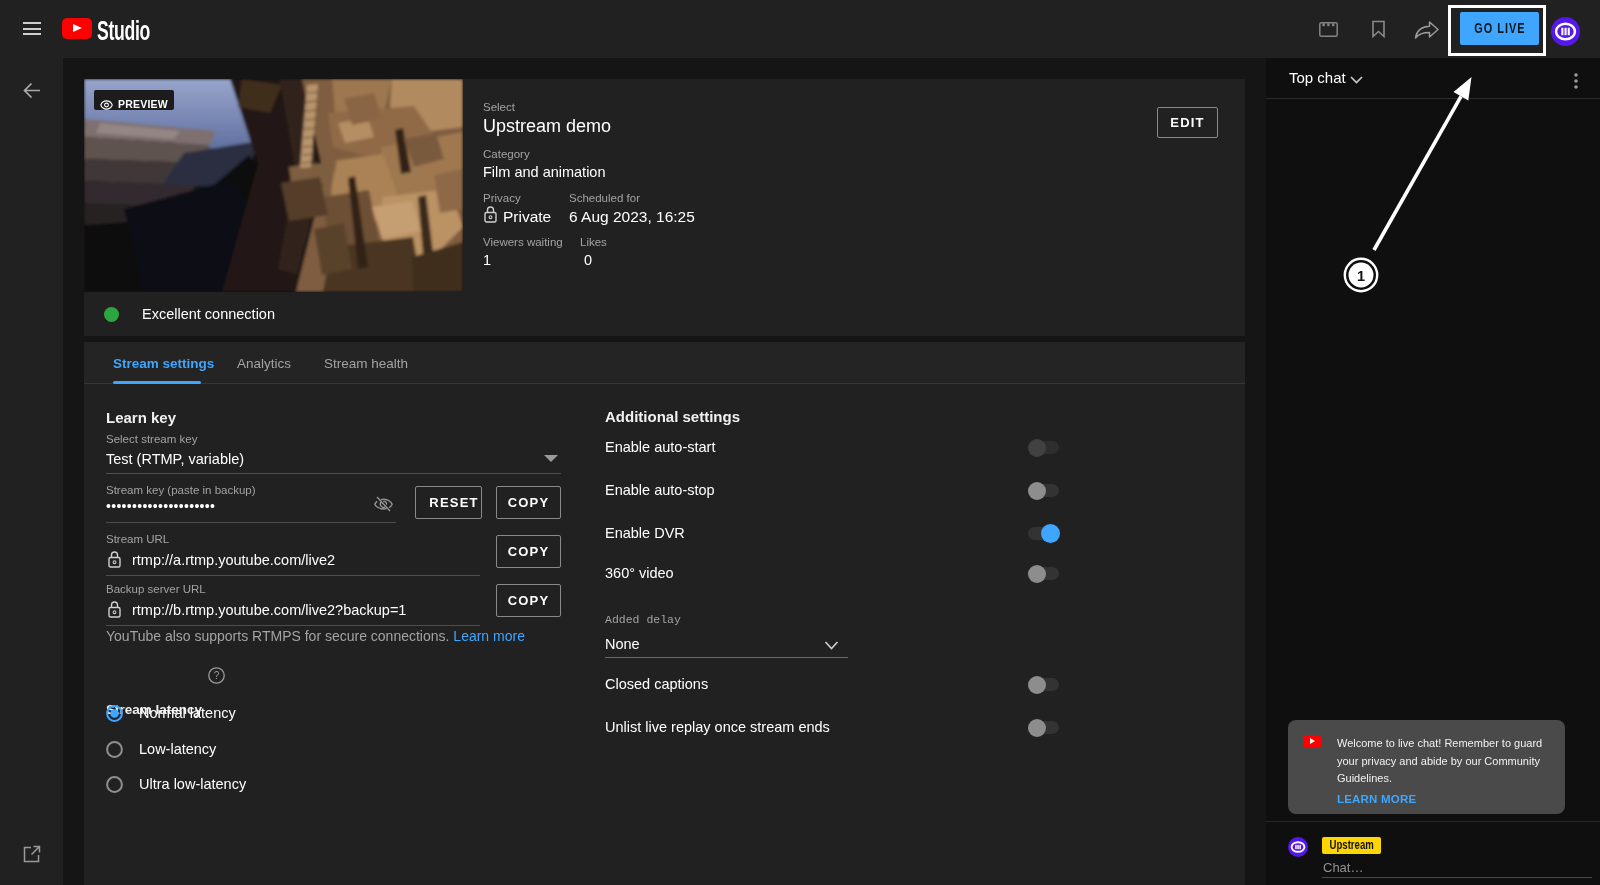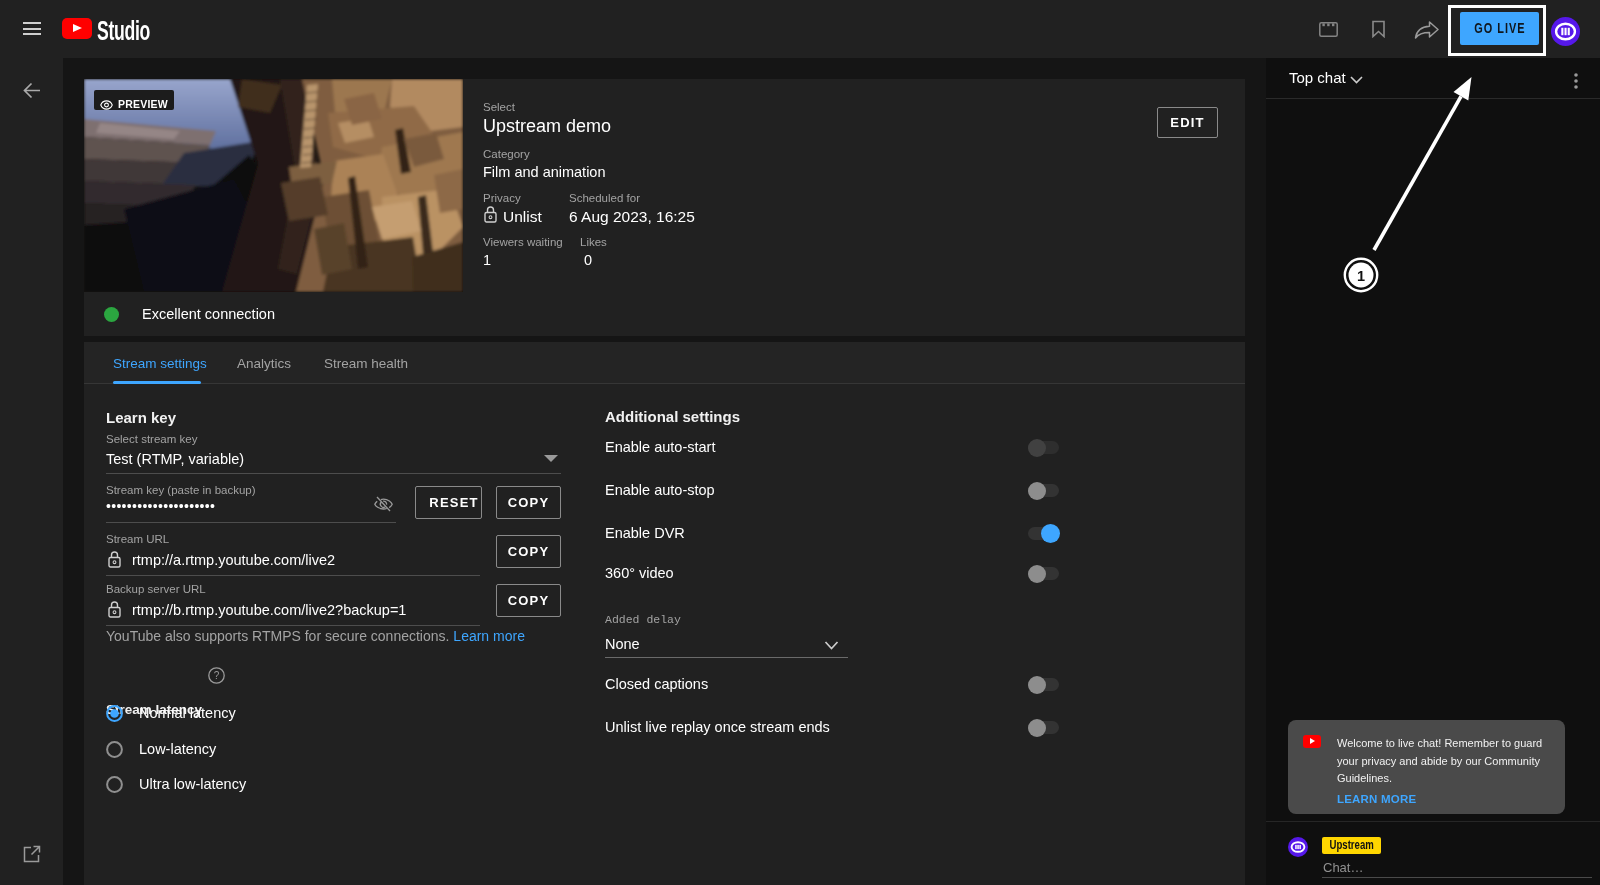--- a/index.html
+++ b/index.html
@@ -135,37 +135,37 @@
     <div class="abs lbl" style="left:399px;top:22px;">Select</div>
     <div class="abs val" style="left:399px;top:37px;font-size:18px;">Upstream demo</div>
     <div class="abs lbl" style="left:399px;top:69px;">Category</div>
     <div class="abs val" style="left:399px;top:85px;">Film and animation</div>
     <div class="abs lbl" style="left:399px;top:113px;">Privacy</div>
     <svg class="abs" style="left:400px;top:127px;" width="13" height="17" viewBox="0 0 13 17">
       <rect x="1" y="6.5" width="11" height="9.5" rx="1.5" fill="none" stroke="#cfcfcf" stroke-width="1.4"></rect>
       <path d="M3.5 6.5 V4 a3 3 0 0 1 6 0 V6.5" fill="none" stroke="#cfcfcf" stroke-width="1.4"></path>
       <circle cx="6.5" cy="11.2" r="1.4" fill="none" stroke="#cfcfcf" stroke-width="1.1"></circle>
     </svg>
-    <div class="abs val" style="left:419px;top:129px;font-size:15.5px;">Unlist</div>
+    <div class="abs val" style="left:419px;top:129px;font-size:15.5px;">Private</div>
     <div class="abs lbl" style="left:485px;top:113px;">Scheduled for</div>
     <div class="abs val" style="left:485px;top:129px;font-size:15.5px;">6 Aug 2023, 16:25</div>
     <div class="abs lbl" style="left:399px;top:157px;">Viewers waiting</div>
     <div class="abs val" style="left:399px;top:173px;">1</div>
     <div class="abs lbl" style="left:496px;top:157px;">Likes</div>
     <div class="abs val" style="left:500px;top:173px;">0</div>
 
     <div class="btn" style="left:1073px;top:28px;width:61px;height:31px;line-height:29px;">EDIT</div>
 
     <div class="abs" style="left:20px;top:228px;width:15px;height:15px;border-radius:50%;background:#2ba640;"></div>
     <div class="abs val" style="left:58px;top:227px;">Excellent connection</div>
   </div>
 
   <div class="abs" style="left:84px;top:342px;width:1161px;height:543px;background:#212121;">
     <div class="abs" style="left:0;top:0;width:1161px;height:42px;background:#242424;border-bottom:1px solid #363636;"></div>
-    <div class="abs" style="left:29px;top:14px;color:#3ea6ff;font-size:13.5px;font-weight:400;">Stream settings</div>
+    <div class="abs" style="left:29px;top:14px;color:#3ea6ff;font-size:13.5px;font-weight:700;">Stream settings</div>
     <div class="abs" style="left:153px;top:14px;color:#a3a3a3;font-size:13.5px;font-weight:500;">Analytics</div>
     <div class="abs" style="left:240px;top:14px;color:#a3a3a3;font-size:13.5px;font-weight:500;">Stream health</div>
     <div class="abs" style="left:29px;top:39px;width:88px;height:3px;background:#3ea6ff;border-radius:2px;"></div>
 
     <div class="abs" style="left:22px;top:67px;color:#f1f1f1;font-size:15px;font-weight:bold;">Learn key</div>
     <div class="abs lbl" style="left:22px;top:91px;">Select stream key</div>
     <div class="abs val" style="left:22px;top:109px;">Test (RTMP, variable)</div>
     <div class="abs" style="left:460px;top:113px;width:0;height:0;border-top:7.5px solid #9a9a9a;border-left:7px solid transparent;border-right:7px solid transparent;"></div>
     <div class="abs" style="left:22px;top:131px;width:455px;height:1px;background:#4d4d4d;"></div>
 

